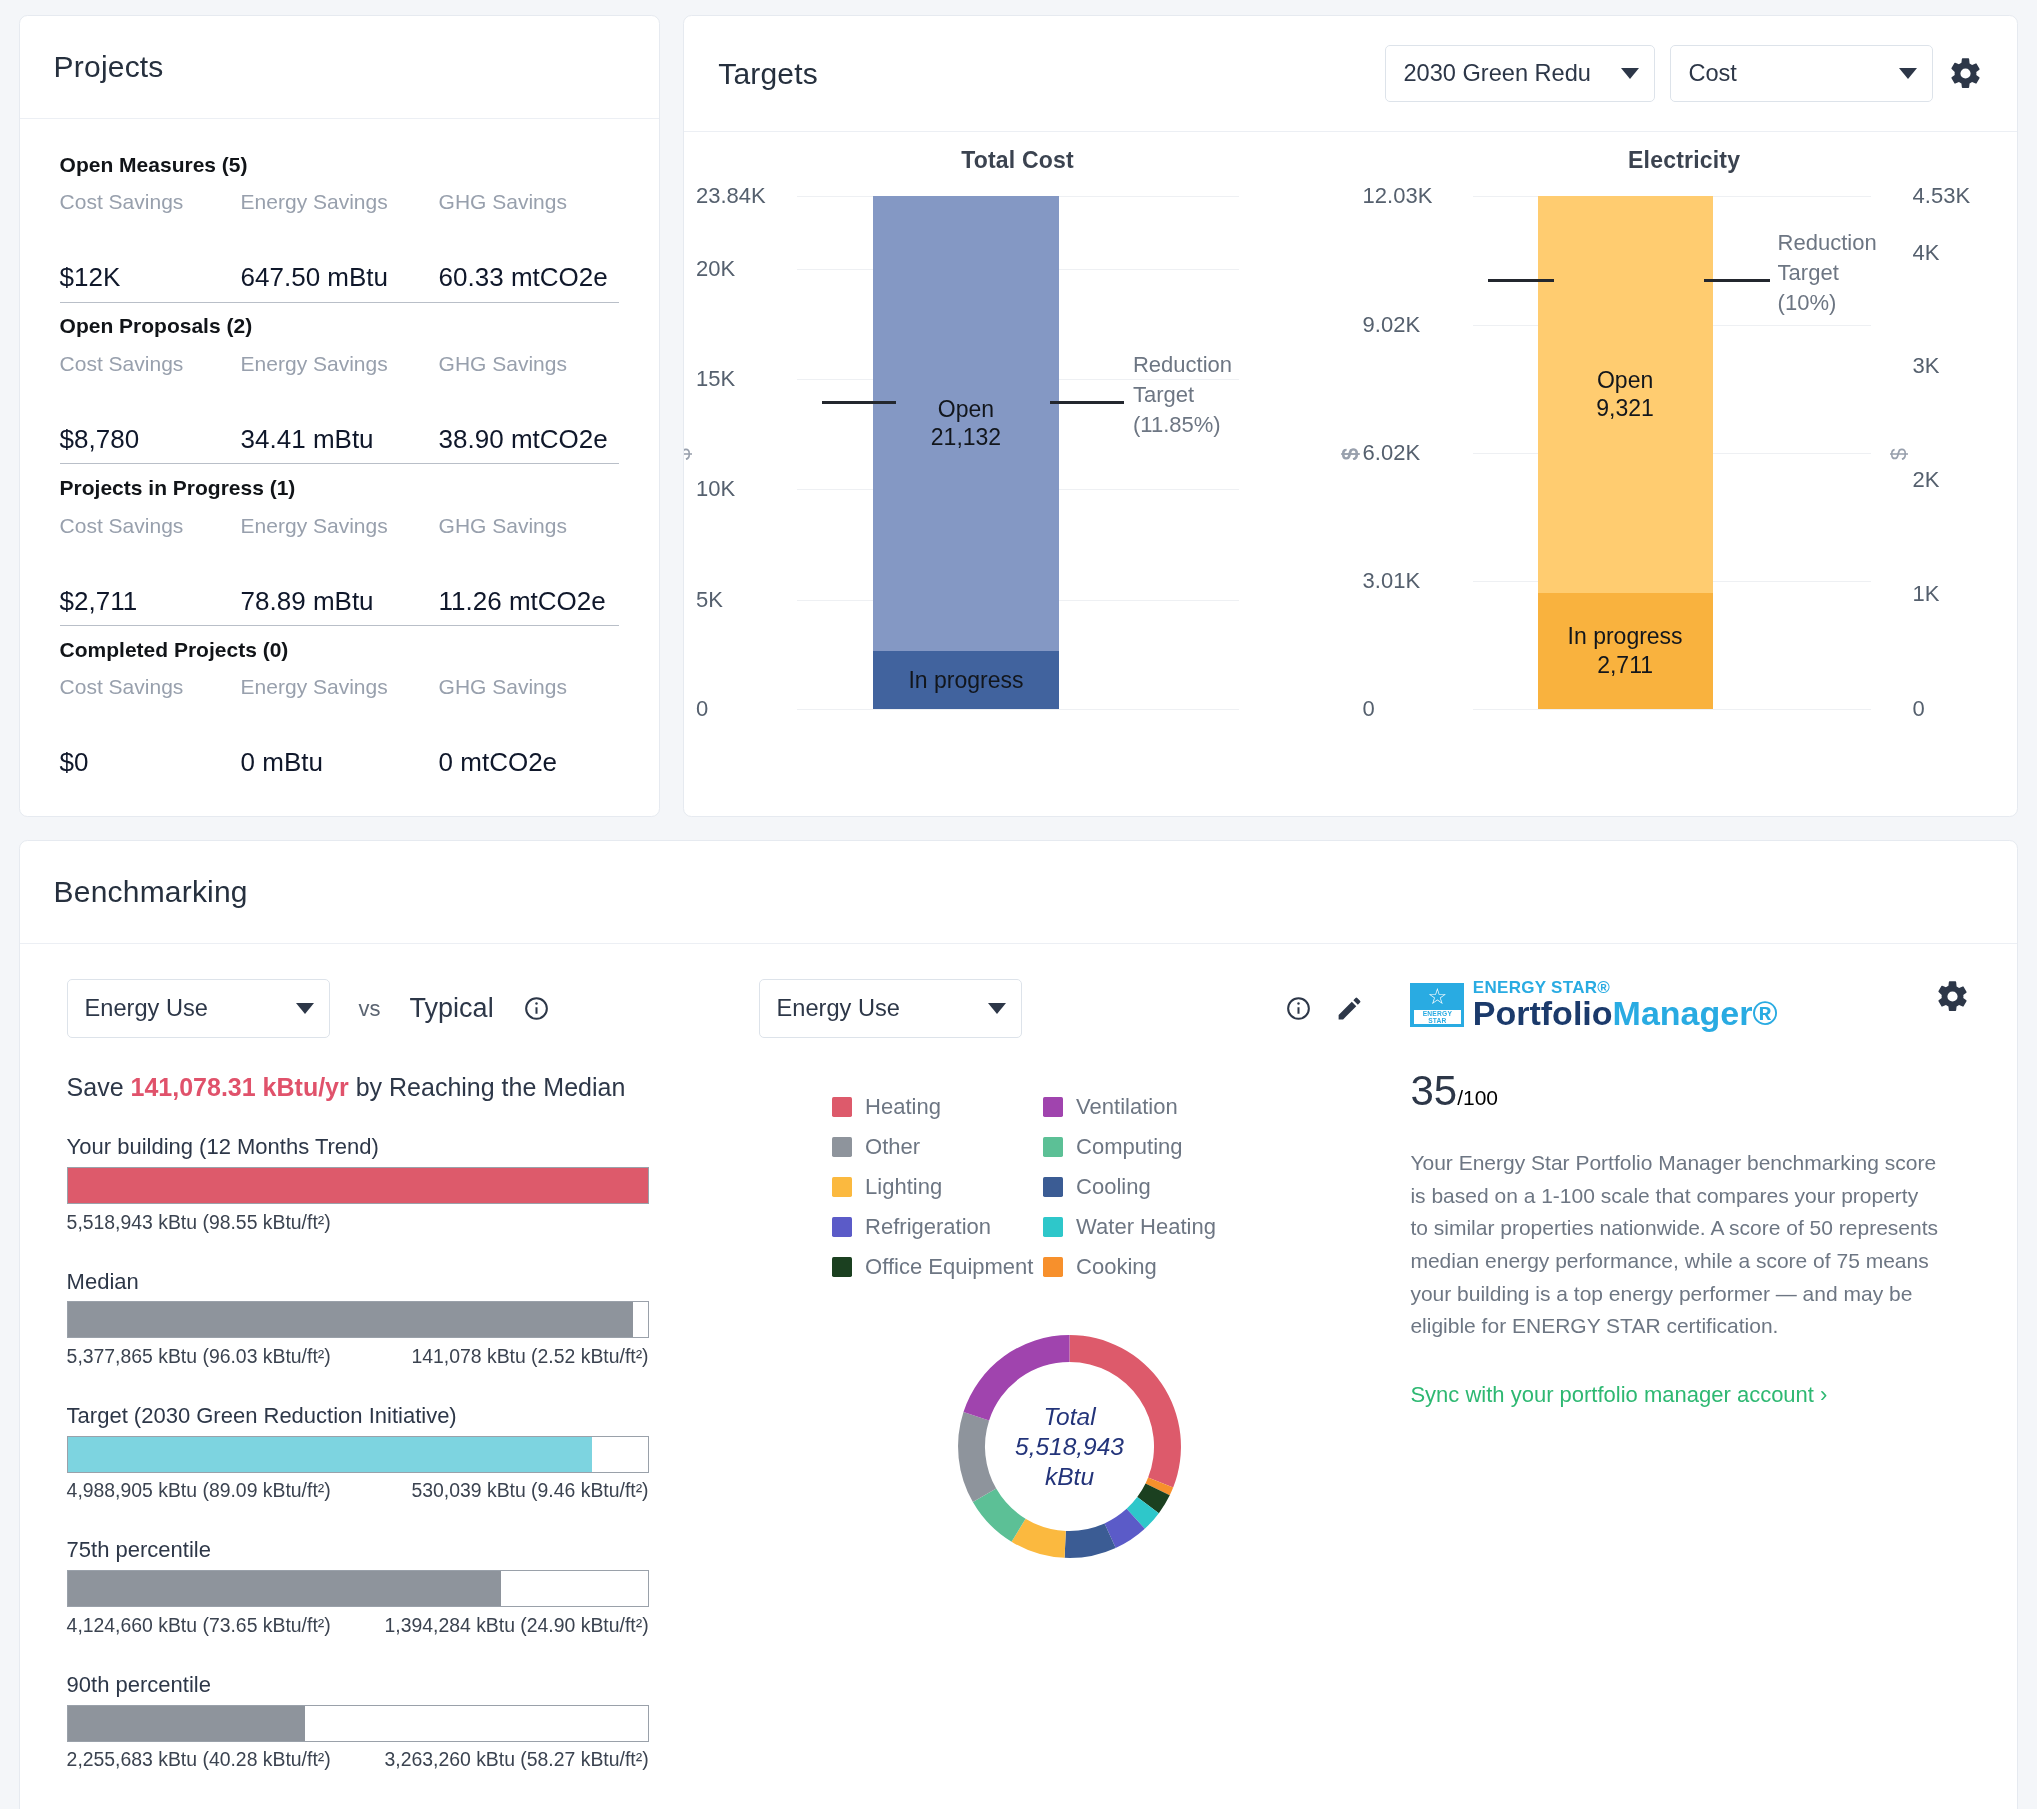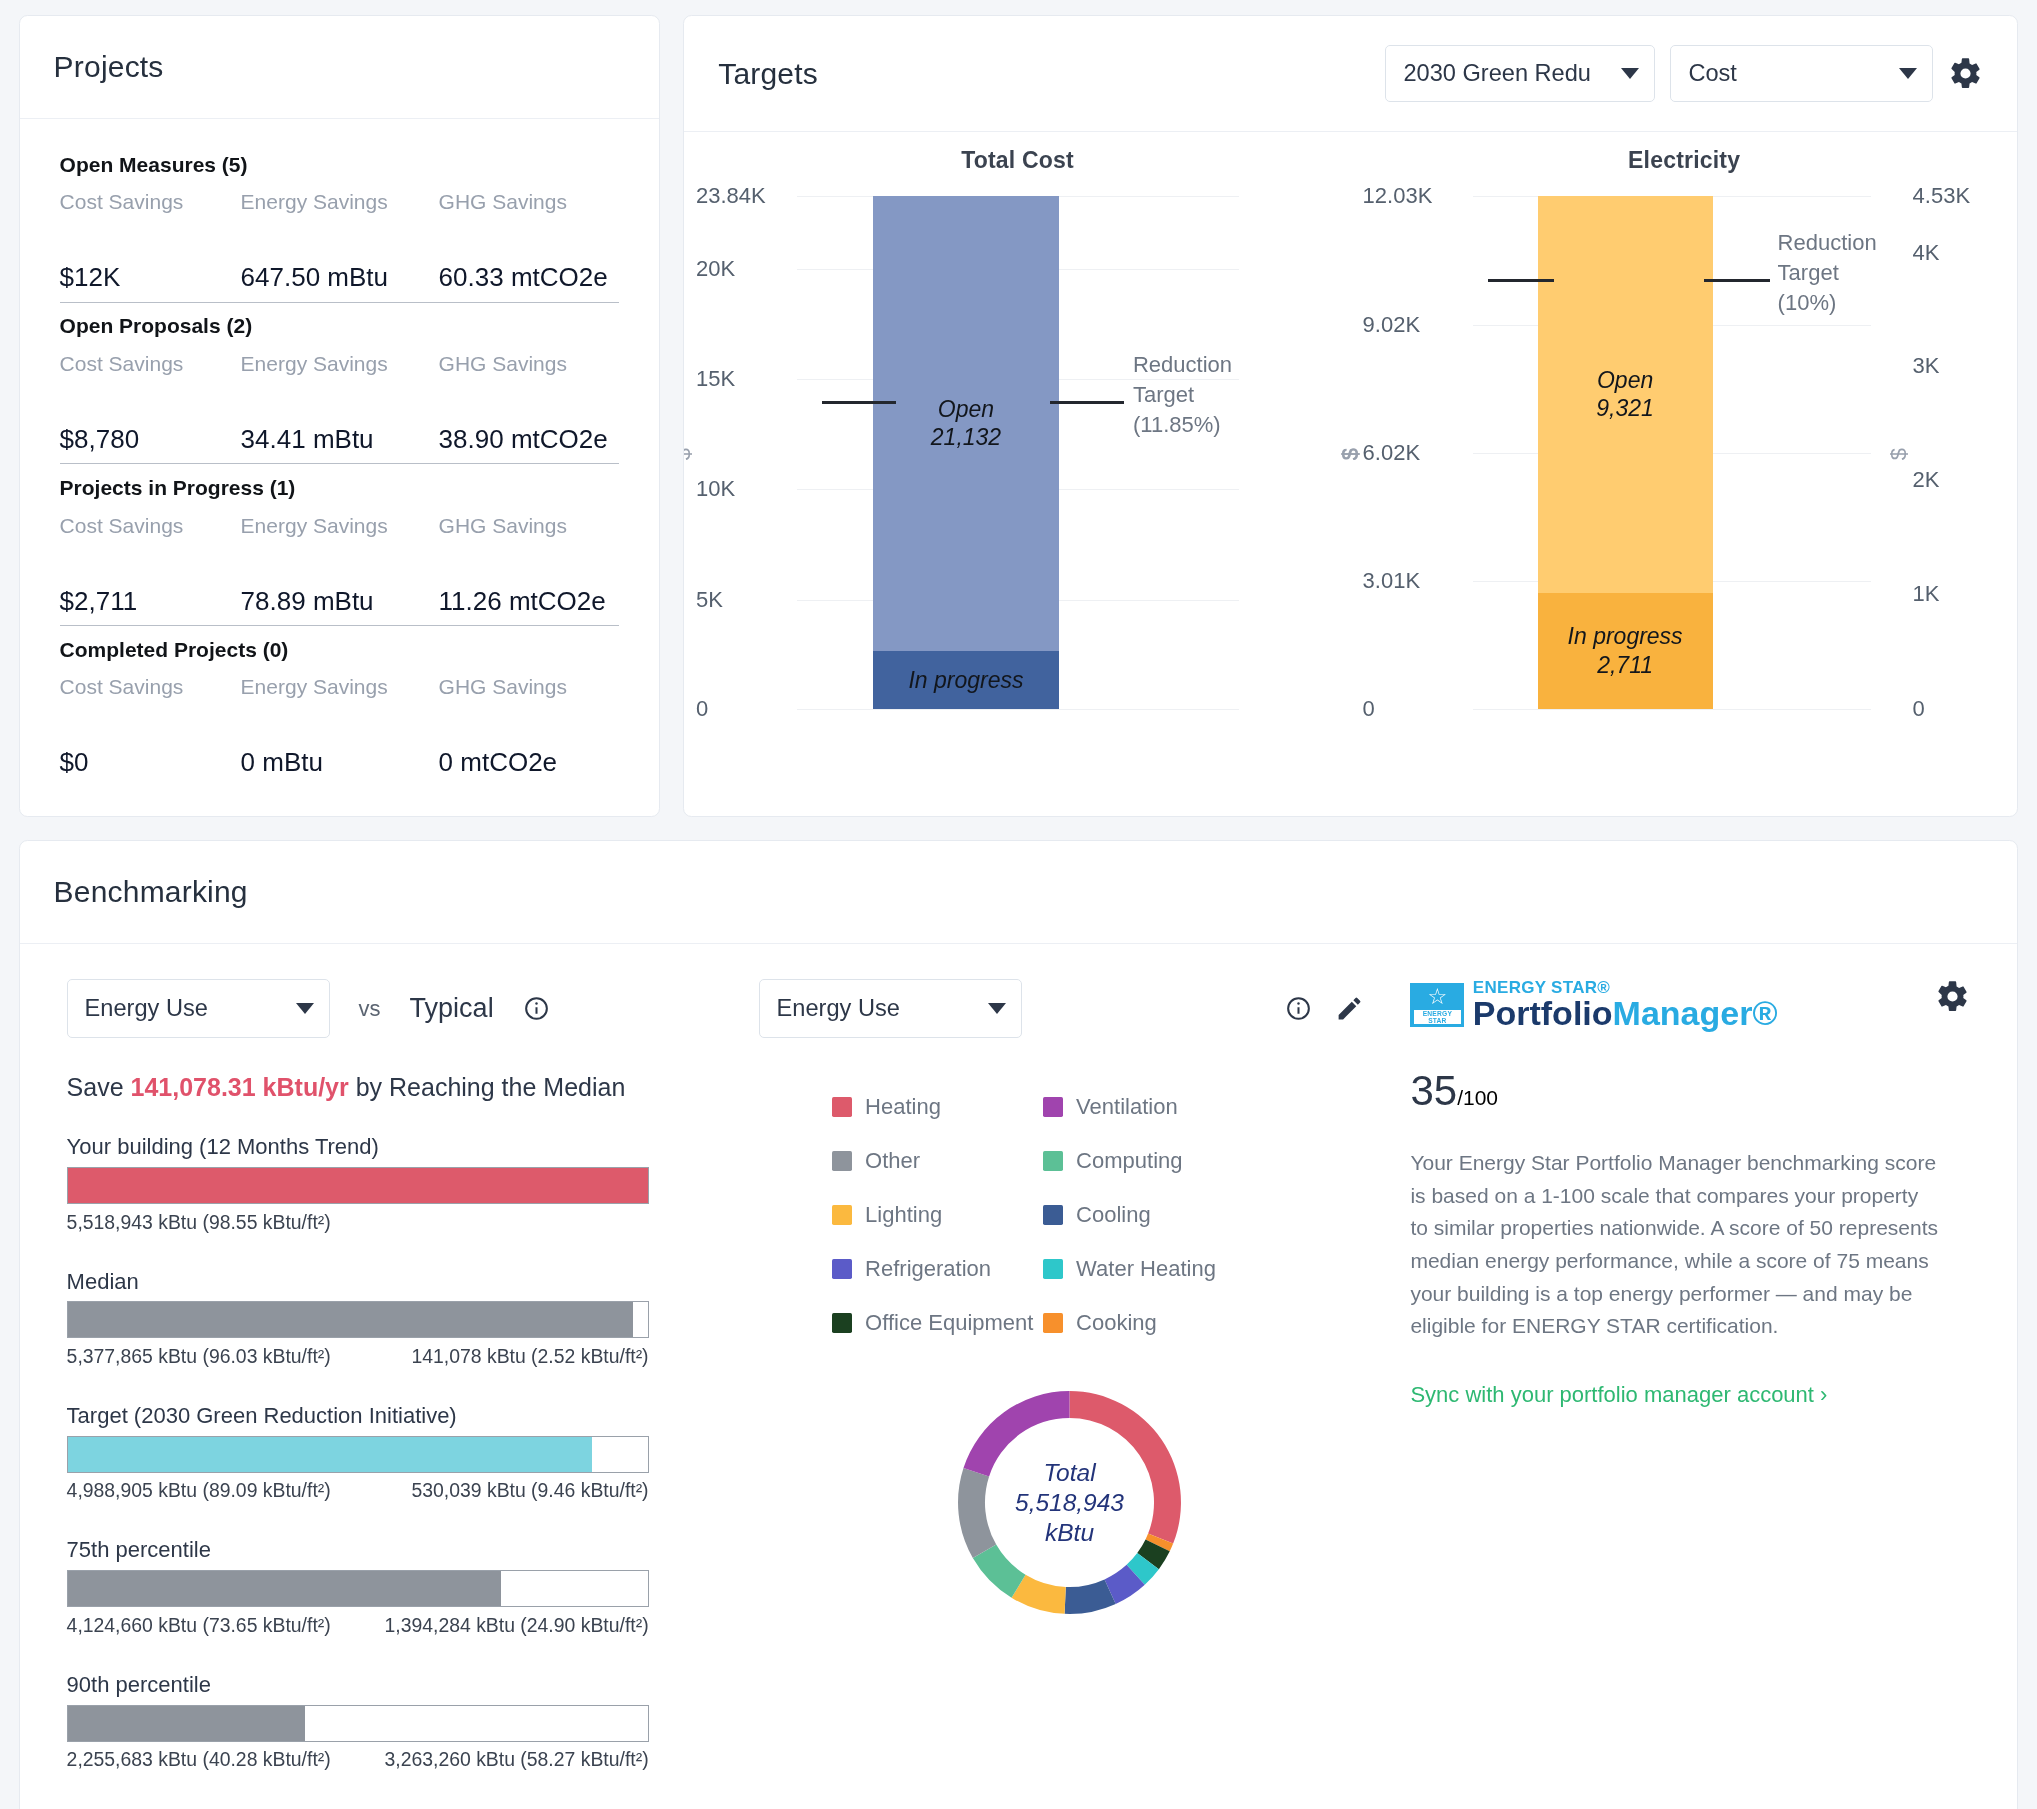--- a/index.html
+++ b/index.html
@@ -76,21 +76,21 @@
   }
   .ytick.left { text-align: left; }
   .ytick.right { text-align: left; }
   .gridline {
     position: absolute; height: 0.8px; background: #eef0f3;
   }
   .axis-unit {
     position: absolute; font-size: 22px; color: #98a0ad;
     transform: rotate(-90deg);
   }
-  .bar-wrap { position: absolute; font-style: italic; }
+  .bar-wrap { position: absolute; }
   .bar-seg {
     position: absolute; left: 0; right: 0;
     display: flex; flex-direction: column; align-items: center;
     justify-content: center; font-size: 23px; color: #12161c; line-height: 1.25;
   }
   .target-line {
     position: absolute; height: 3.4px; background: #23272e;
   }
   .target-note {
     position: absolute; font-size: 22px; color: #6d7683; line-height: 1.38;
@@ -123,21 +123,21 @@
   .bar-foot { display: flex; margin-top: 6.7px; width: 582px; }
   .bar-foot .f1 { font-size: 19.4px; color: #3b4350; white-space: nowrap; }
   .bar-foot .f2 { font-size: 19.4px; color: #3b4350; white-space: nowrap; margin-left: auto; }
 
   .bench-mid { flex: 1 1 auto; padding-left: 51px; position: relative; }
   .mid-top { display: flex; align-items: center; }
   .mid-icons { display: flex; align-items: center; gap: 23.6px; margin-left: 263px; }
   .pencil-ico { width: 29px; height: 29px; }
   .legend {
     margin-top: 56px; margin-left: 73px;
-    display: grid; grid-template-columns: 211px 211px; row-gap: 28px;
+    display: grid; grid-template-columns: 211px 211px; row-gap: 14px;
   }
   .leg-item { display: flex; align-items: center; gap: 13.5px; }
   .swatch { width: 20px; height: 20px; flex: 0 0 auto; border-radius: 1.7px; }
   .leg-label { font-size: 22px; color: #6d7683; white-space: nowrap; }
   .donut-wrap {
     margin-top: 44px; display: flex; justify-content: center;
     position: relative;
     font-style: italic;
   }
   .donut { position: relative; width: 245px; height: 245px; }

